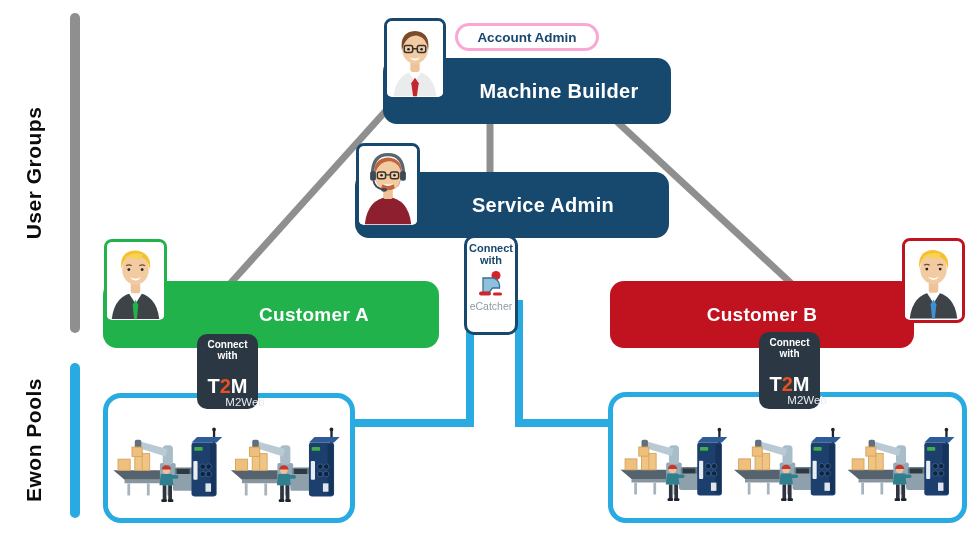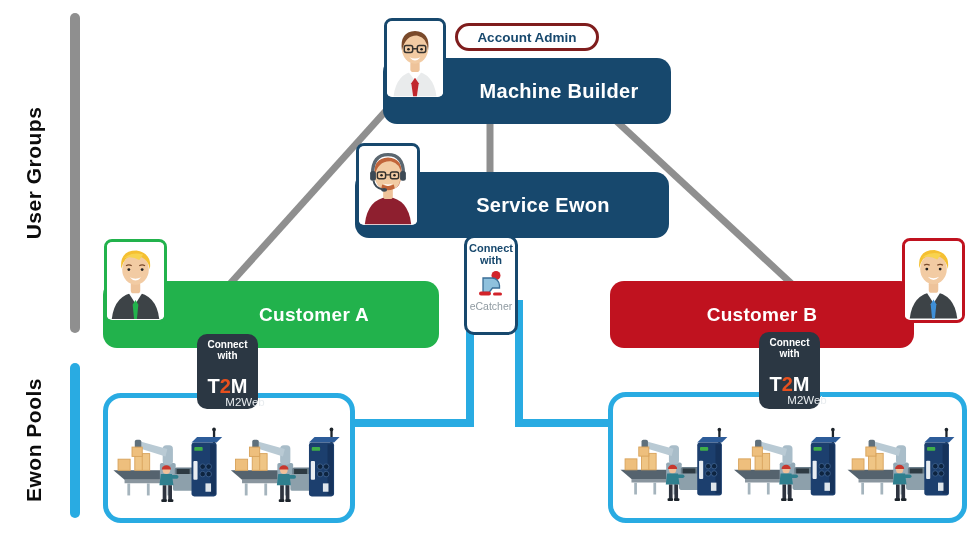--- a/index.html
+++ b/index.html
@@ -13,21 +13,21 @@
     transform:rotate(-90deg);font-size:21px;font-weight:800;color:#0c0c0c;
     letter-spacing:.5px;z-index:2;}
   
   .node-box{position:absolute;border-radius:14px;z-index:3;display:flex;
     align-items:center;color:#fff;font-weight:700;font-size:20px;letter-spacing:.3px;}
   .node-box .lbl{flex:1;text-align:center;}
   
   .avatar-card{position:absolute;background:#fff;border-radius:8px;z-index:4;overflow:hidden;}
   .avatar-card svg{display:block;width:100%;height:100%;}
   
-  .pill{position:absolute;background:#fff;border:3px solid #7f1d1d;border-radius:15px;
+  .pill{position:absolute;background:#fff;border:3px solid #f9a8d4;border-radius:15px;
     display:flex;align-items:center;justify-content:center;font-size:13.5px;font-weight:800;
     color:#17486d;z-index:3;}
   
   .connect-card{position:absolute;background:#fff;border:3px solid #17486d;border-radius:10px;
     display:flex;flex-direction:column;align-items:center;z-index:5;padding-top:4px;}
   .connect-card .cw{font-size:11px;font-weight:800;color:#17486d;line-height:12px;}
   .connect-card .app{font-size:10.5px;color:#8f9aa1;margin-top:1px;}
   
   .t2m-badge{position:absolute;background:#2b3743;border-radius:10px;display:flex;
     flex-direction:column;align-items:center;z-index:5;padding-top:5px;color:#fff;}
@@ -139,21 +139,21 @@
       <rect x="18.5" y="25.5" width="9" height="7.5" rx="2" fill="none" stroke="#35322e" stroke-width="1.6"></rect>
       <rect x="32.5" y="25.5" width="9" height="7.5" rx="2" fill="none" stroke="#35322e" stroke-width="1.6"></rect>
       <line x1="27.5" y1="29" x2="32.5" y2="29" stroke="#35322e" stroke-width="1.6"></line>
       <circle cx="23" cy="29.5" r="1.4" fill="#222"></circle>
       <circle cx="37" cy="29.5" r="1.4" fill="#222"></circle>
       <path d="M24 38 Q30 45 36 38 Q30 41 24 38 Z" fill="#fff"></path>
     </svg>
   </div>
 
   <div class="node-box" style="left:355px;top:172px;width:252px;height:66px;background:#17486d;padding-left:62px;">
-    <span class="lbl">Service Ewon</span>
+    <span class="lbl">Service Admin</span>
   </div>
   <div class="avatar-card" style="left:356px;top:143px;width:58px;height:79px;border:3px solid #17486d;">
     <svg viewBox="0 0 60 80">
       <rect width="60" height="80" fill="#ffffff"></rect>
       <path d="M6 80 Q9 54 30 52 Q51 54 54 80 Z" fill="#8e1f2f"></path>
       <rect x="25" y="42" width="10" height="12" rx="3" fill="#eec39a"></rect>
       <ellipse cx="30" cy="29" rx="14" ry="16" fill="#f2cba3"></ellipse>
       <path d="M16 30 Q14 12 30 11 Q46 12 44 30 Q43 17 33 15 Q20 14 16 30 Z" fill="#c2653a"></path>
       <path d="M17 32 Q18 44 30 45 Q42 44 43 32 Q43 41 37 43 L36 39 Q30 42 24 39 L23 43 Q18 41 17 32 Z" fill="#c2653a"></path>
       <path d="M14 28 Q14 8 30 8 Q46 8 46 28" fill="none" stroke="#5b6770" stroke-width="3.4"></path>

